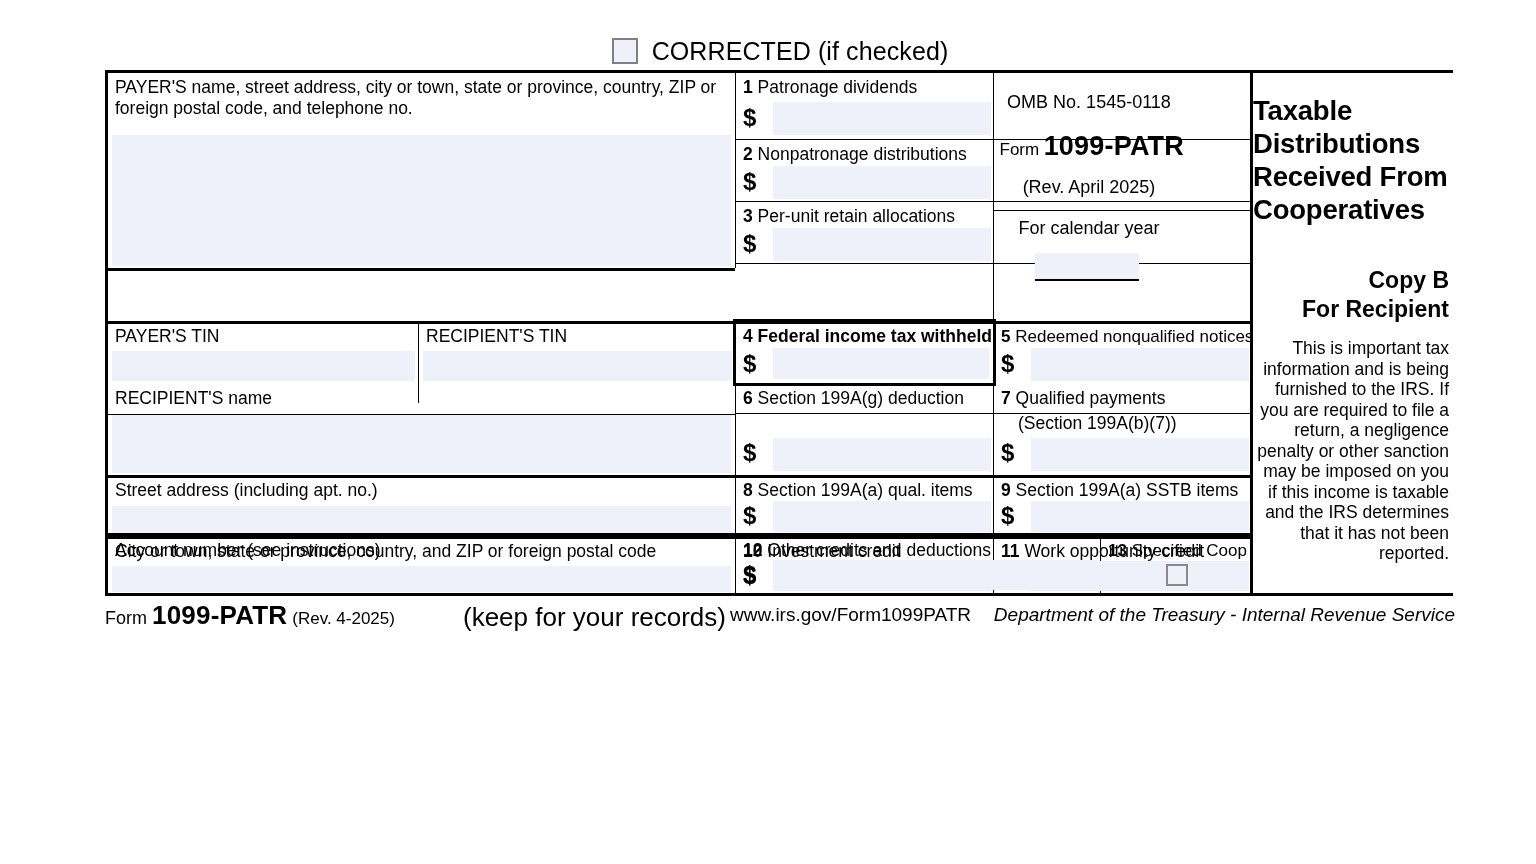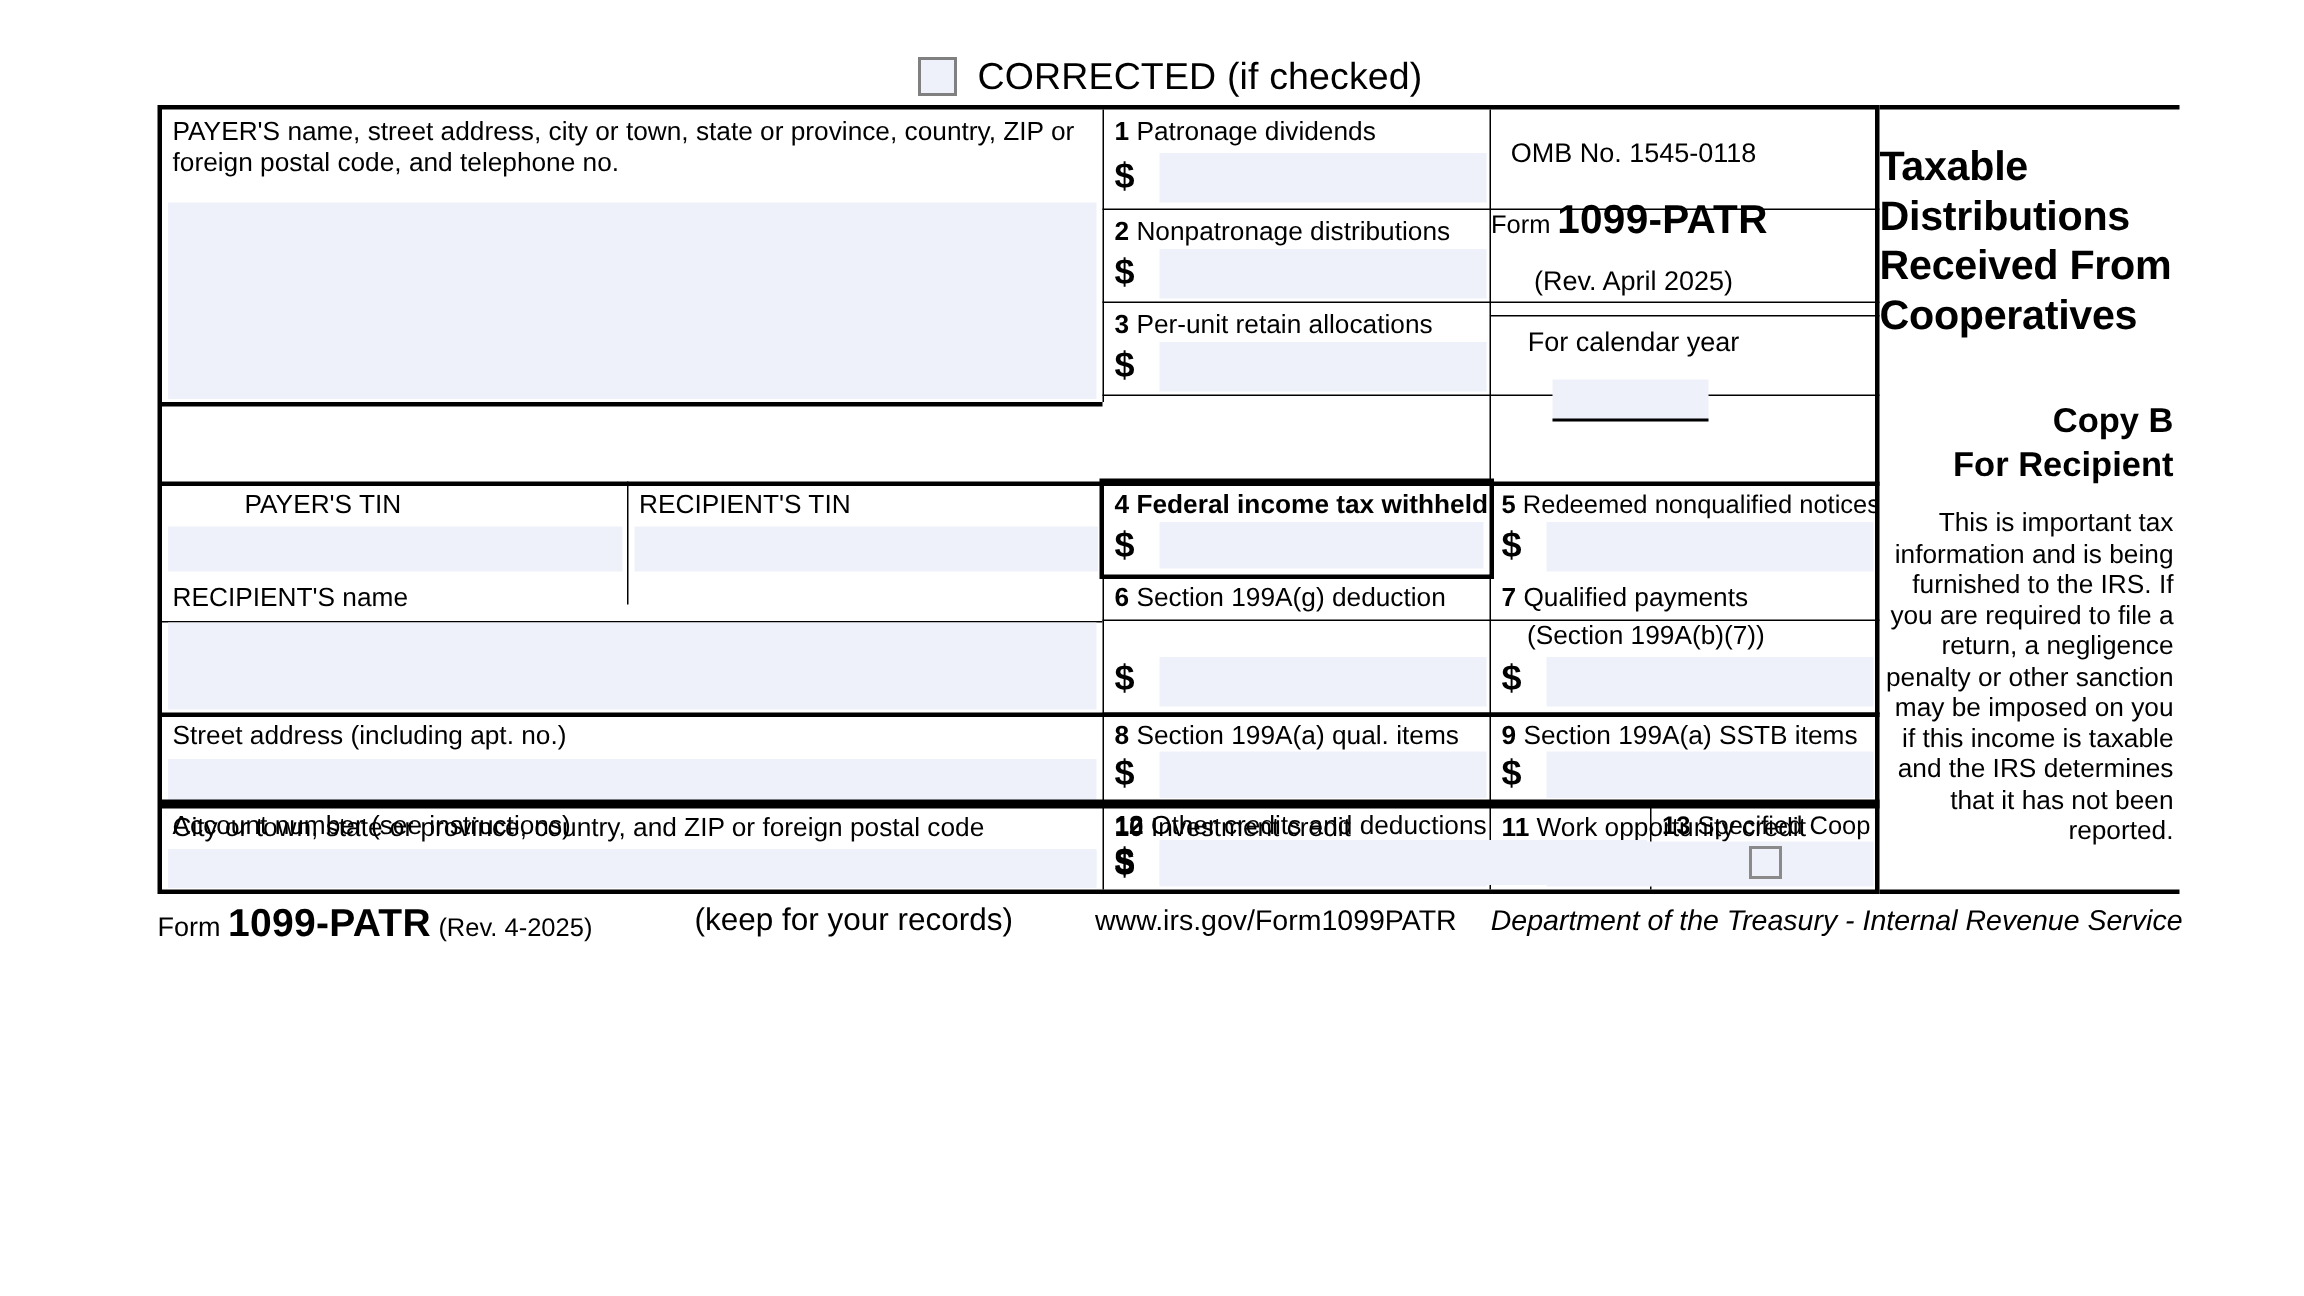--- a/index.html
+++ b/index.html
@@ -54,21 +54,21 @@
 
   .fill {
     position: absolute; background: #eef1fa;
   }
   .dollar {
     position: absolute; font-size: 24px; font-weight: bold; line-height: 1;
   }
 
   
   .omb-text { font-size: 18px; text-align: center; }
-  .form-no-line { text-align: left; }
+  .form-no-line { text-align: right; }
   .form-no-small { font-size: 17px; }
   .form-no-big { font-size: 27px; font-weight: bold; letter-spacing: .2px; }
   .rev-line { font-size: 18px; text-align: center; }
   .calyear-label { font-size: 18px; text-align: center; }
   .calyear-fill {
     position: absolute; background:#eef1fa; border-bottom: 2px solid #000;
   }
 
   .big-title {
     position: absolute; right: 4px; top: 24px; width: 196px;
@@ -93,21 +93,21 @@
   .cb13 {
     position: absolute; width: 22px; height: 22px;
     border: 2px solid #8a8a8a; background: #eef1fa;
   }
 
   
   .footer { position: absolute; left: 105px; top: 600px; width: 1350px; height: 30px; }
   .f-left { position: absolute; left: 0; top: 0; font-size: 18px; }
   .f-left .b { font-size: 26px; font-weight: bold; letter-spacing: .2px; }
   .f-left .s { font-size: 17px; margin-top: 36px; }
-  .f-keep { position: absolute; left: 358px; top: 2px; font-size: 21px; }
+  .f-keep { position: absolute; left: 358px; top: 2px; font-size: 26px; }
   .f-url { position: absolute; left: 625px; top: 4px; font-size: 19px; }
   .f-dept { position: absolute; right: 0; top: 4px; font-size: 19px; font-style: italic; }
 </style>
 </head>
 <body>
 
 <div class="page">
 
   <div class="corrected-row">
     <div class="corrected-box"></div>
@@ -178,21 +178,21 @@
       </div>
       <div class="rev-line" style="margin-top:15px;">(Rev. April 2025)</div>
     </div>
     <div class="h-rule" style="left:889px; top:140px; width:259px;"></div>
 
     <div class="cell" style="left:889px; top:141px; width:190px; height:107px;">
       <div class="calyear-label" style="padding-top:7px;">For calendar year</div>
       <div class="calyear-fill" style="left:41px; top:42px; width:104px; height:28px;"></div>
     </div>
 
-    <div class="cell" style="left:3px; top:252px; width:310px; height:61px;padding-left:48px;">
+    <div class="cell" style="left:3px; top:252px; width:310px; height:61px;">
       <div class="cell-label">PAYER'S TIN</div>
       <div class="fill" style="left:4px; top:29px; width:303px; height:30px;"></div>
     </div>
 
     <div class="cell" style="left:314px; top:252px; width:316px; height:61px;">
       <div class="cell-label">RECIPIENT'S TIN</div>
       <div class="fill" style="left:4px; top:29px; width:309px; height:30px;"></div>
     </div>
 
     <div class="cell" style="left:631px; top:252px; width:257px; height:61px;">

